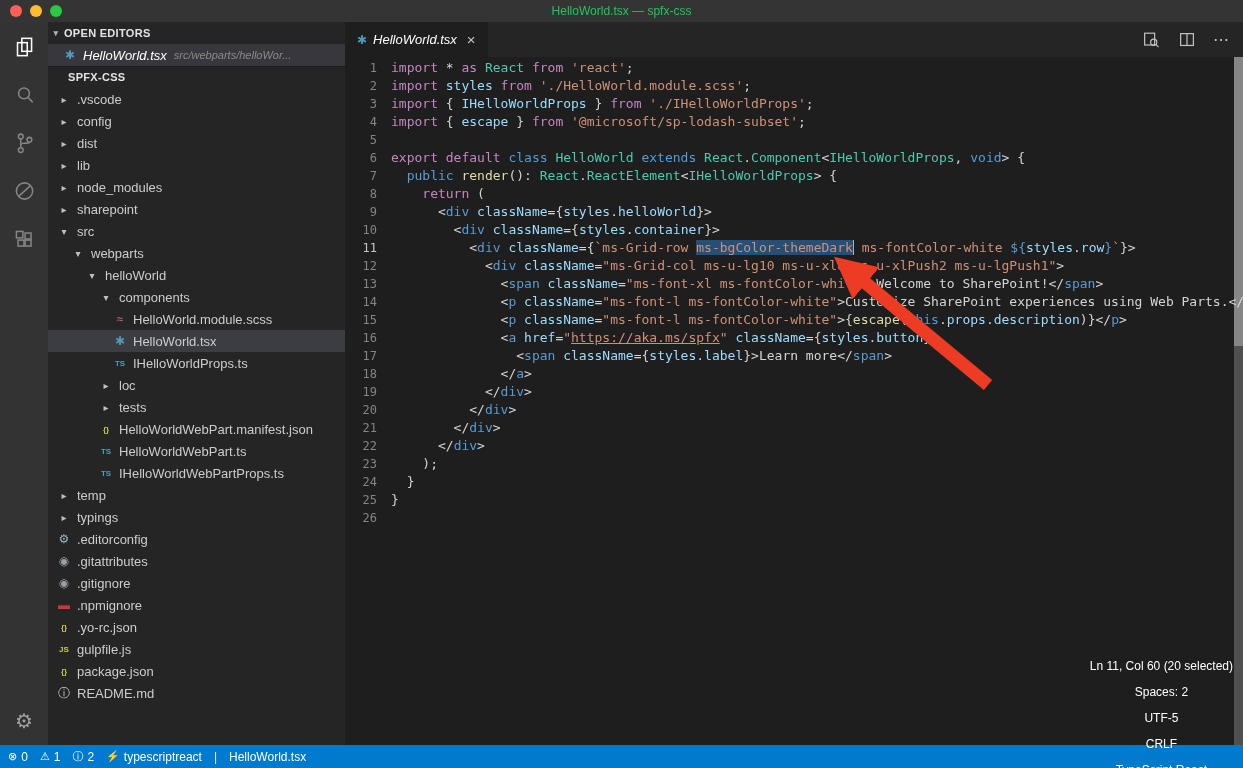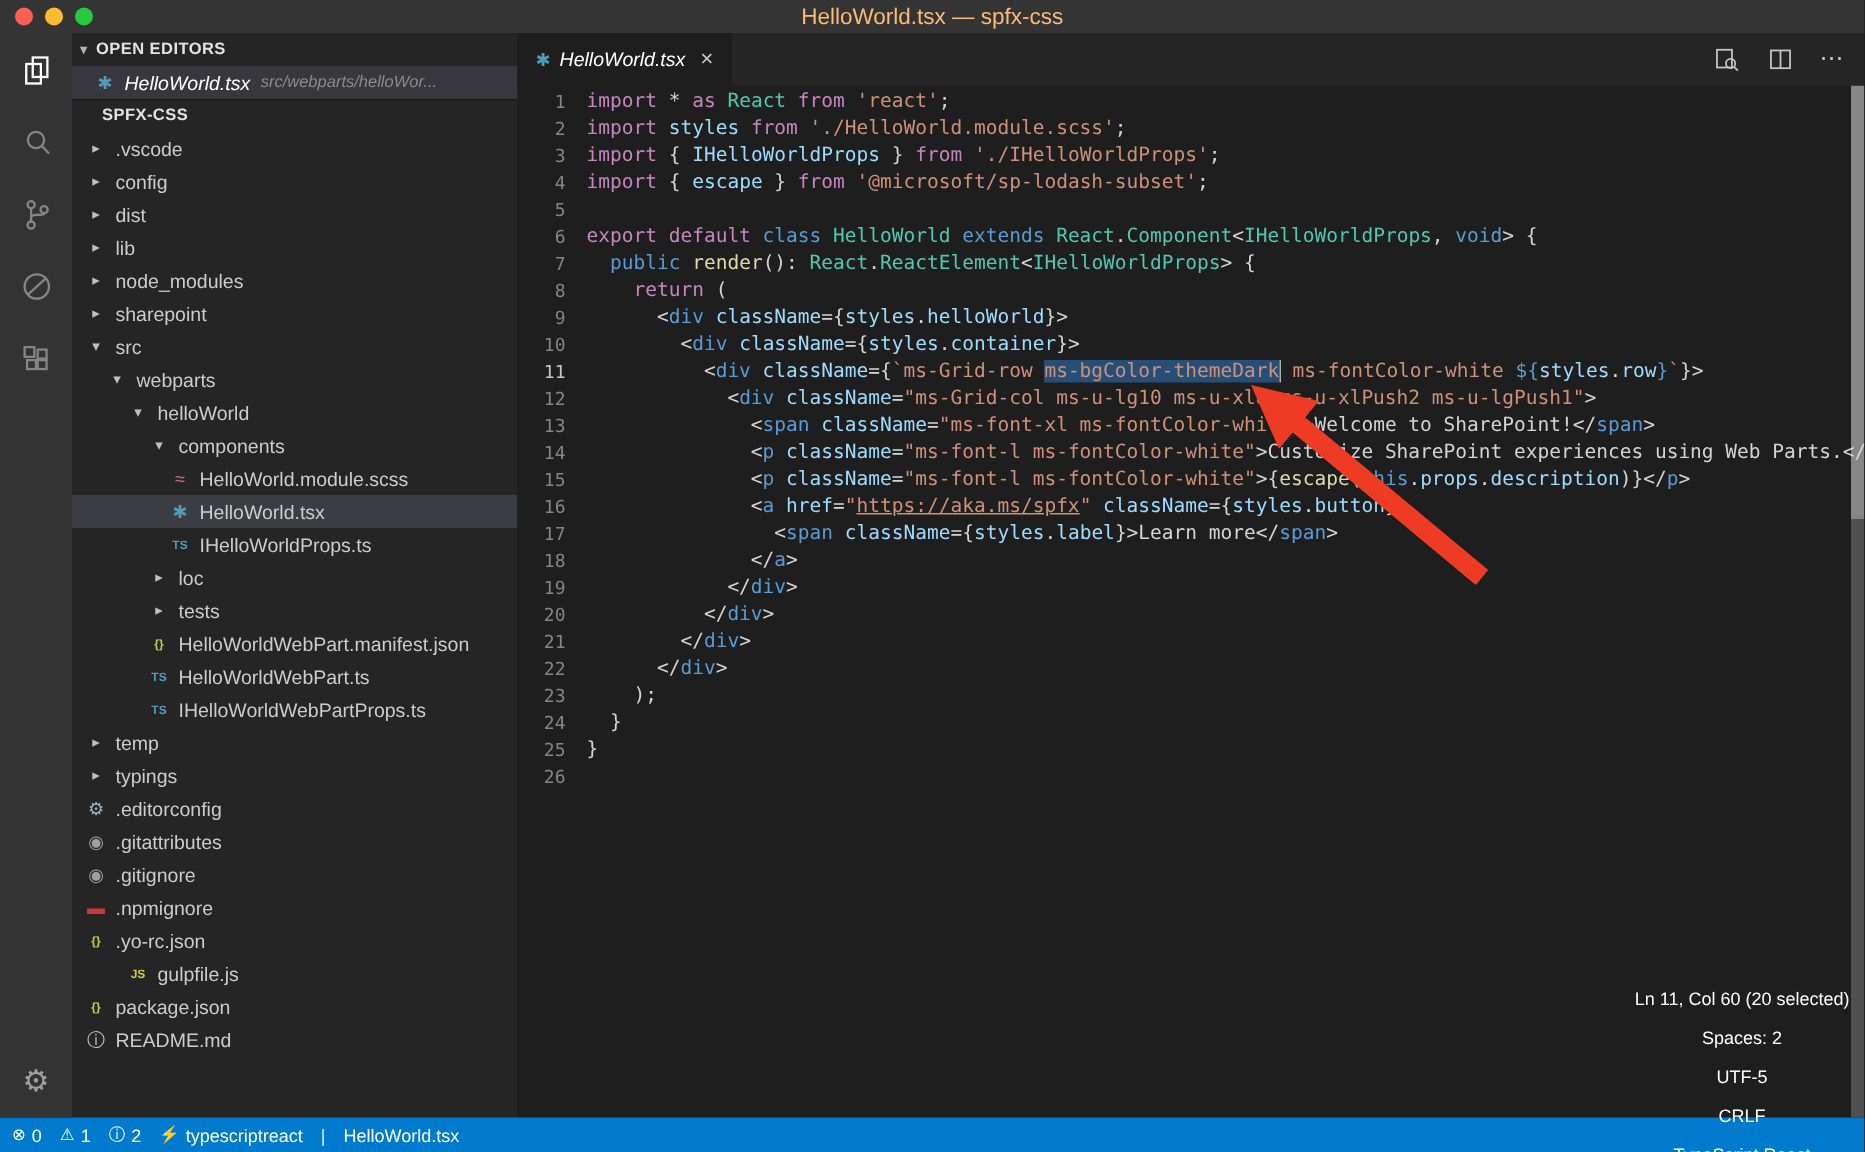--- a/index.html
+++ b/index.html
@@ -5,21 +5,21 @@
   * { box-sizing: border-box; margin: 0; padding: 0; }
   html,body { width:1243px; height:768px; overflow:hidden; background:#1e1e1e;
     font-family:"Liberation Sans", sans-serif; -webkit-font-smoothing:antialiased; }
   .window { width:1243px; height:768px; display:flex; flex-direction:column; position:relative; }
 
   
   .titlebar { height:22px; background:#343435; display:flex; align-items:center; justify-content:center; position:relative; flex:none; }
   .traffic { position:absolute; left:10px; top:0; height:22px; display:flex; align-items:center; gap:8px; }
   .tl { width:12px; height:12px; border-radius:50%; display:inline-block; }
   .tl.red { background:#ff5f57; } .tl.yellow { background:#febc2e; } .tl.green { background:#28c840; }
-  .window-title { font-size:15px; color:#fdba74; }
+  .window-title { font-size:12px; color:#22c55e; }
 
   
   .main { flex:1; display:flex; min-height:0; }
 
   
   .activitybar { width:48px; background:#333333; flex:none; display:flex; flex-direction:column; align-items:center; padding-top:8px; gap:14px; position:relative; }
   .ab-item { width:40px; height:34px; display:flex; align-items:center; justify-content:center; cursor:pointer; }
   .ab-item svg { stroke:#858585; fill:none; stroke-width:1.4; }
   .ab-item.active svg { stroke:#ffffff; }
   .ab-gear { position:absolute; bottom:12px; font-size:20px; color:#a0a0a0; cursor:pointer; }
@@ -249,21 +249,21 @@
             <span class="tree-label">.gitignore</span>
           </div>
           <div class="tree-row" style="padding-left: 8px;">
             <span class="slot fic" style="color: rgb(203, 56, 55);">▬</span>
             <span class="tree-label">.npmignore</span>
           </div>
           <div class="tree-row" style="padding-left: 8px;">
             <span class="slot fic badge" style="color: rgb(203, 203, 65);">{}</span>
             <span class="tree-label">.yo-rc.json</span>
           </div>
-          <div class="tree-row" style="padding-left: 8px; margin-left: 28px;">
+          <div class="tree-row" style="padding-left: 8px;">
             <span class="slot fic badge" style="color: rgb(203, 203, 65);">JS</span>
             <span class="tree-label">gulpfile.js</span>
           </div>
           <div class="tree-row" style="padding-left: 8px;">
             <span class="slot fic badge" style="color: rgb(203, 203, 65);">{}</span>
             <span class="tree-label">package.json</span>
           </div>
           <div class="tree-row" style="padding-left: 8px;">
             <span class="slot fic" style="color: rgb(197, 197, 197);">ⓘ</span>
             <span class="tree-label">README.md</span>

